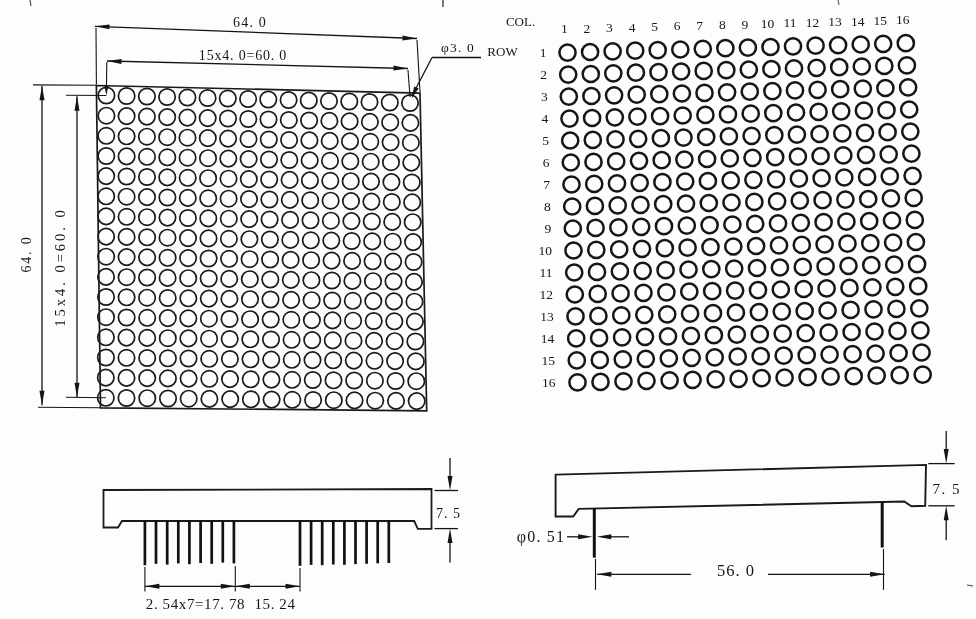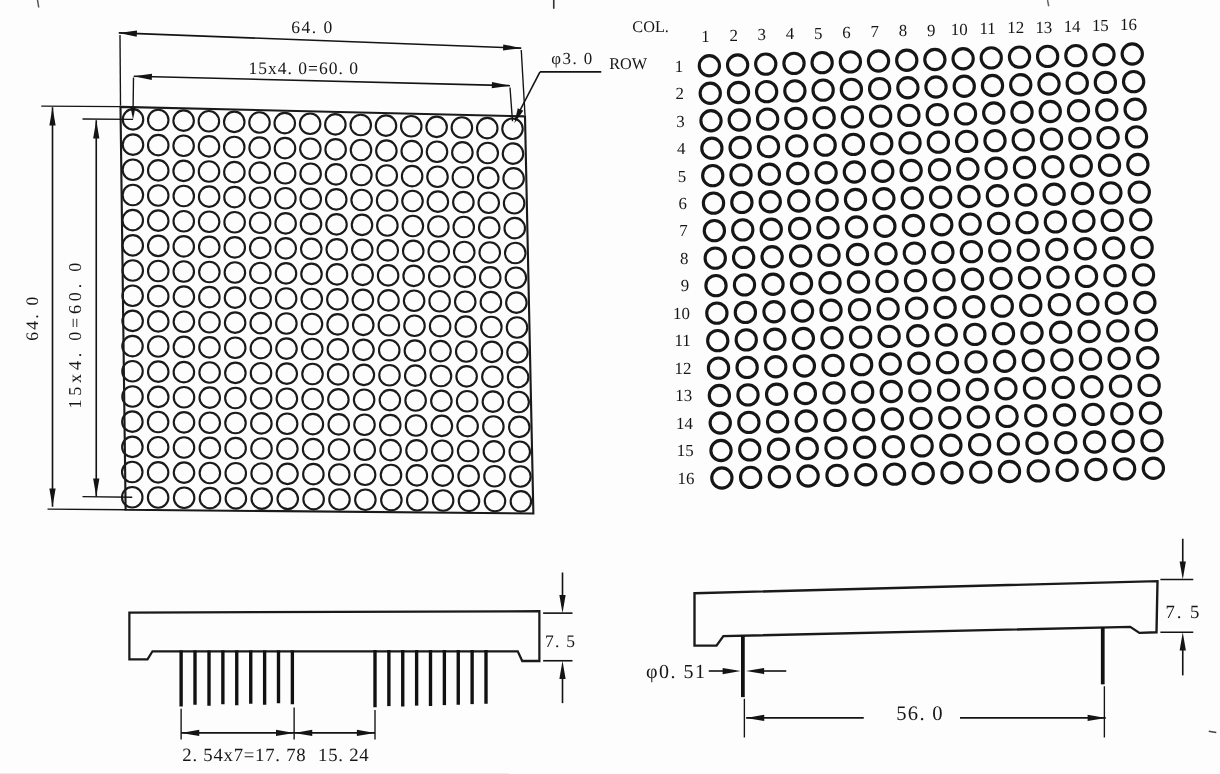--- a/index.html
+++ b/index.html
@@ -1,17 +1,17 @@
 <!DOCTYPE html>
 <html><head>
 <meta charset="utf-8">
 <title>16x16 LED Dot Matrix Drawing</title>
 <style>
 html,body{margin:0;padding:0;background:#ffffff;}
-#page{position:relative;width:976px;height:619px;overflow:hidden;background:#fdba74;}
+#page{position:relative;width:976px;height:619px;overflow:hidden;background:#c2410c;}
 </style>
 </head>
 <body>
 <div id="page">
 <svg width="976" height="619" viewBox="0 0 976 619">
 <rect x="0" y="0" width="976" height="619" fill="#fdfdfd"></rect>
 
 <g>
         <polygon points="96.4,85.5 420,93.1 426.7,410.8 100.5,407.8" fill="none" stroke="#1a1a1a" stroke-width="1.7"></polygon>
       </g>

